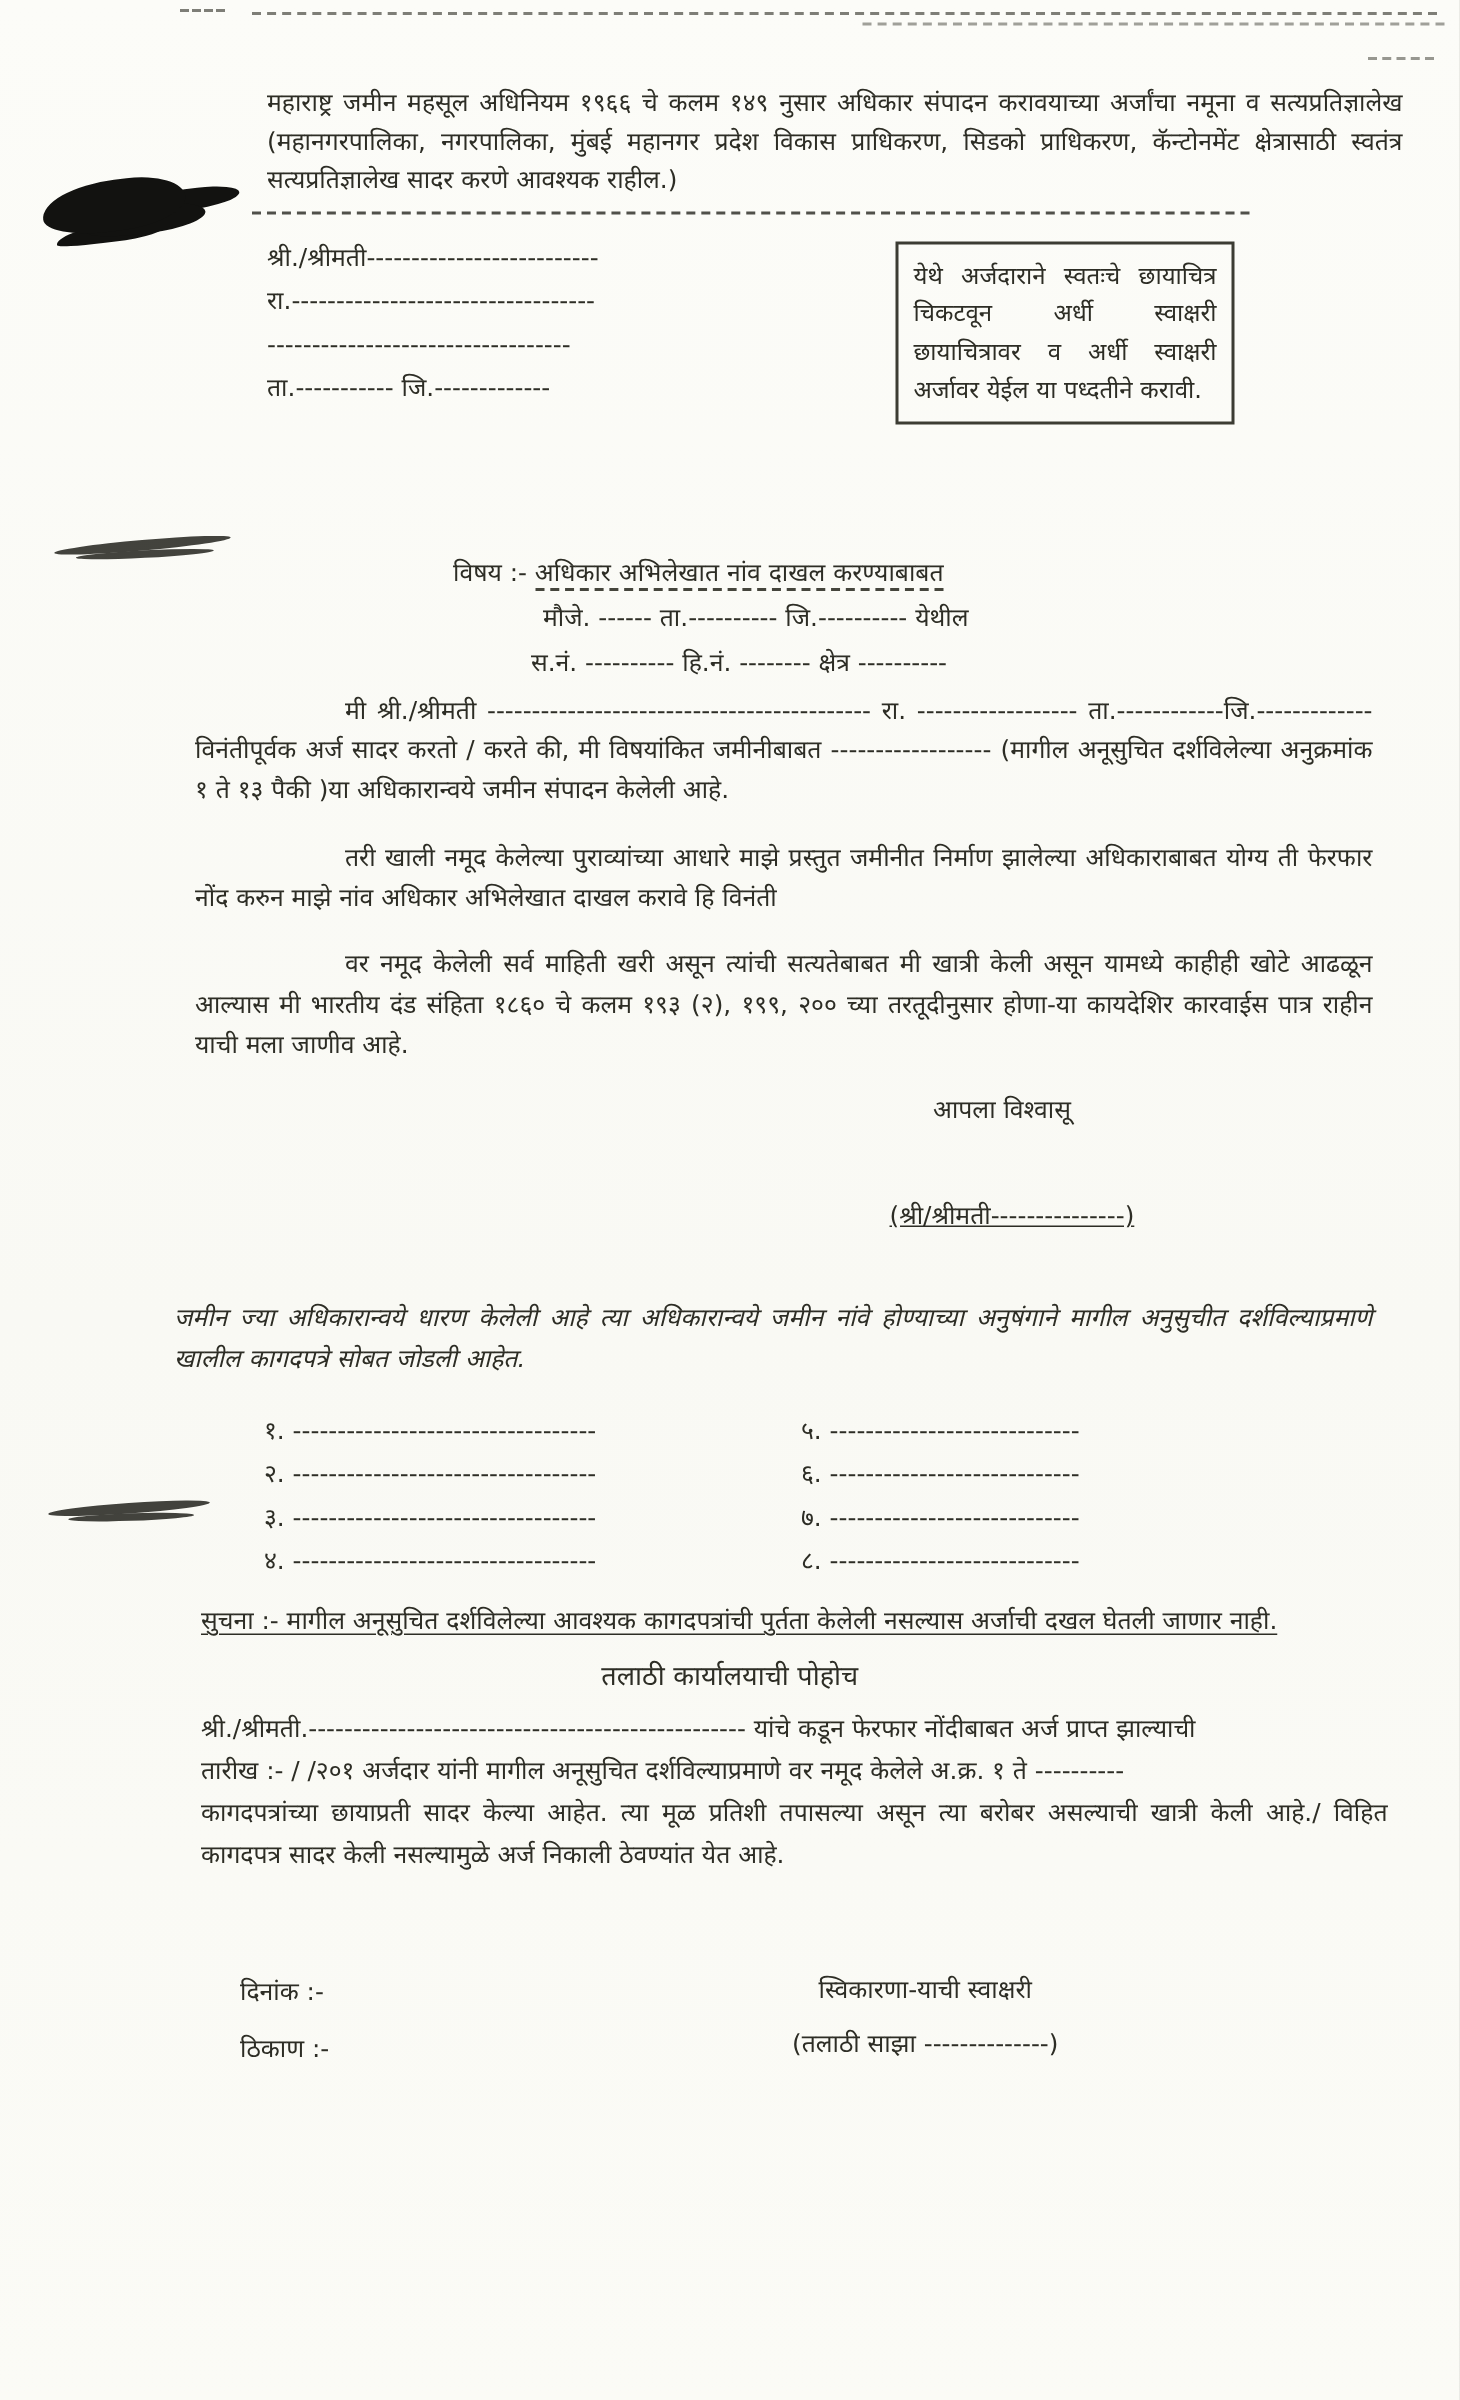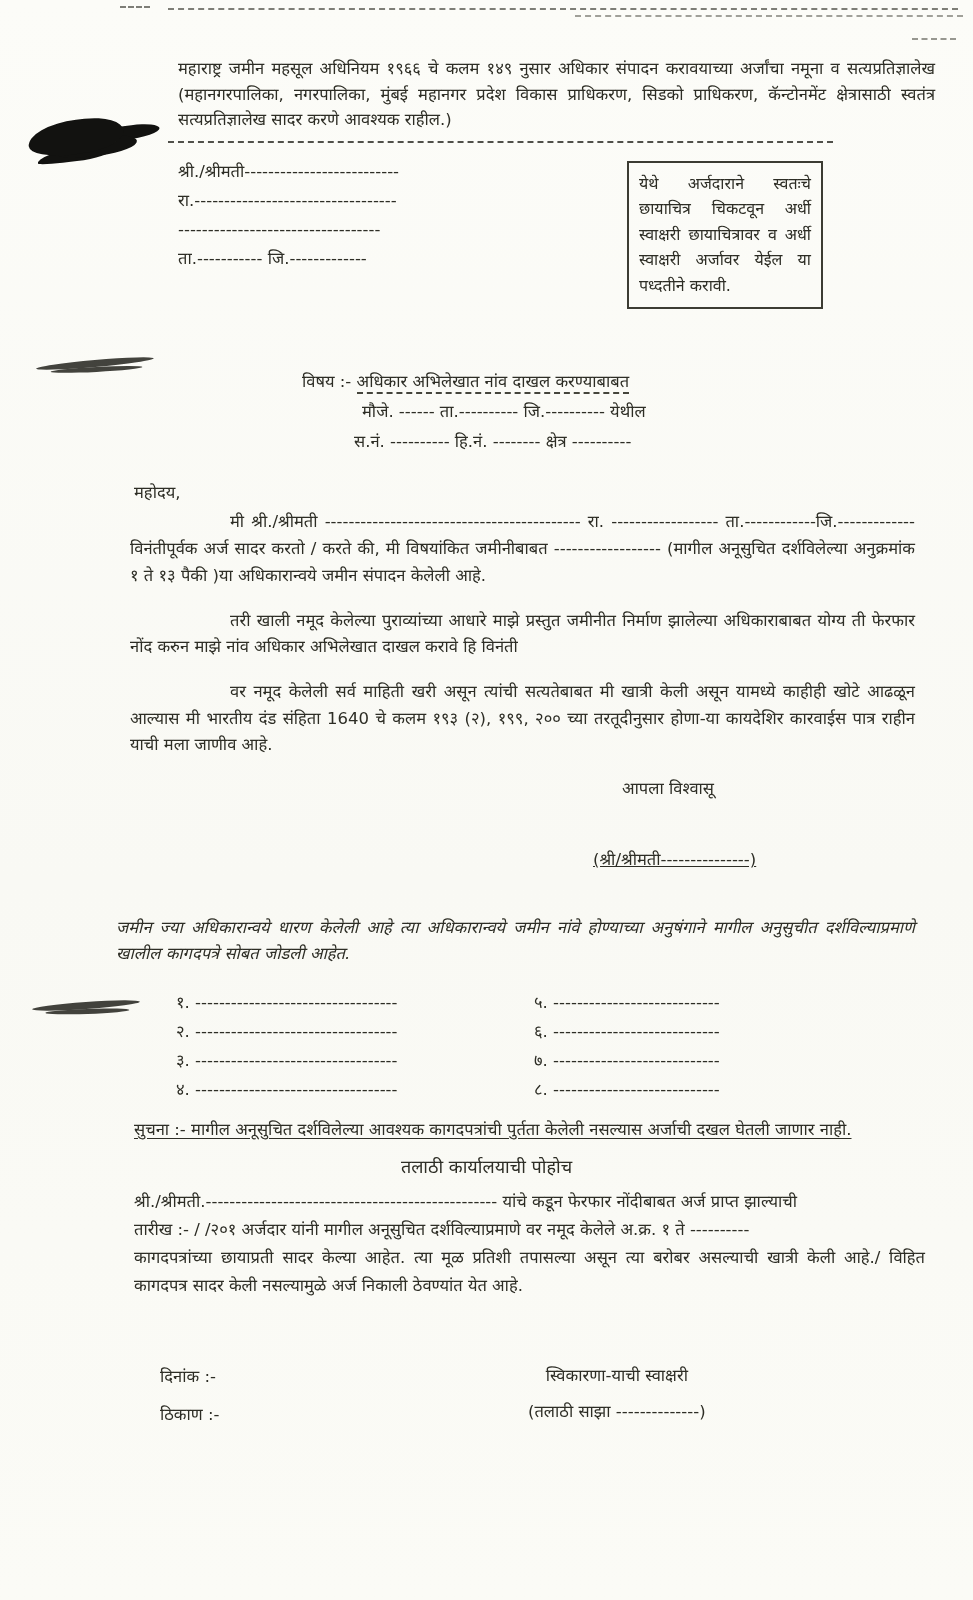--- a/index.html
+++ b/index.html
@@ -42,21 +42,21 @@
   .cf-amount { font-size:17px; margin-top:14px; padding-left:4px; }
 
   
   .header-para { margin:56px 38px 0 178px; text-align:justify; line-height:1.55; }
   .dash-sep { margin:8px 140px 0 168px; border-top:2px dashed #50504a; height:0; }
 
   
   .applicant-section { position:relative; margin-top:14px; min-height:172px; }
   .applicant-lines { margin-left:178px; line-height:29px; }
   .photo-box {
-    position:absolute; right:150px; top:4px; width:196px;
+    position:absolute; right:150px; top:4px; width:226px;
     border:2px solid #3c3c33; padding:8px 10px; font-size:16px;
     line-height:1.6; text-align:justify;
   }
 
   .addressee { margin:26px 0 0 168px; line-height:28px; }
 
   .subject { margin:38px 0 0 302px; line-height:30px; }
   .subject .subj-underline { border-bottom:2px dashed #45453c; padding-bottom:1px; }
   .subject-line2 { margin-left:60px; }
   .subject-line3 { margin-left:52px; }
@@ -112,24 +112,23 @@
 
   <div class="subject">
     <div>
       <span>विषय :-</span>
       <span class="subj-underline">अधिकार अभिलेखात नांव दाखल करण्याबाबत</span>
     </div>
     <div class="subject-line2">मौजे.  ------    ता.---------- जि.---------- येथील</div>
     <div class="subject-line3">स.नं. ---------- हि.नं. -------- क्षेत्र ----------</div>
   </div>
 
-  <p class="salutation">महोदय,</p>
   <p class="body-para">मी श्री./श्रीमती ------------------------------------------- रा. ------------------ ता.------------जि.------------- विनंतीपूर्वक अर्ज सादर करतो / करते की, मी विषयांकित जमीनीबाबत ------------------ (मागील अनूसुचित दर्शविलेल्या अनुक्रमांक १ ते १३ पैकी )या अधिकारान्वये जमीन संपादन केलेली आहे.</p>
   <p class="body-para">तरी खाली नमूद केलेल्या पुराव्यांच्या आधारे माझे प्रस्तुत जमीनीत निर्माण झालेल्या अधिकाराबाबत योग्य ती फेरफार नोंद करुन माझे नांव अधिकार अभिलेखात दाखल करावे हि विनंती</p>
-  <p class="body-para">वर नमूद केलेली सर्व माहिती खरी असून त्यांची सत्यतेबाबत मी खात्री केली असून यामध्ये काहीही खोटे आढळून आल्यास मी भारतीय दंड संहिता 1640 चे कलम १९३ (२), १९९, २०० च्या तरतूदीनुसार होणा-या कायदेशिर कारवाईस पात्र राहीन याची मला जाणीव आहे.</p>
+  <p class="body-para">वर नमूद केलेली सर्व माहिती खरी असून त्यांची सत्यतेबाबत मी खात्री केली असून यामध्ये काहीही खोटे आढळून आल्यास मी भारतीय दंड संहिता १८६० चे कलम १९३ (२), १९९, २०० च्या तरतूदीनुसार होणा-या कायदेशिर कारवाईस पात्र राहीन याची मला जाणीव आहे.</p>
 
   <div class="closing-1">आपला विश्वासू</div>
   <div class="closing-2">(श्री/श्रीमती---------------)</div>
 
   <p class="docs-intro">जमीन ज्या अधिकारान्वये धारण केलेली आहे त्या अधिकारान्वये जमीन नांवे होण्याच्या अनुषंगाने मागील अनुसुचीत दर्शविल्याप्रमाणे खालील कागदपत्रे सोबत जोडली आहेत.</p>
   <div class="docs-list">
     <div class="docs-col-left">
       <div>१. ----------------------------------</div>
       <div>२. ----------------------------------</div>
       <div>३. ----------------------------------</div>

